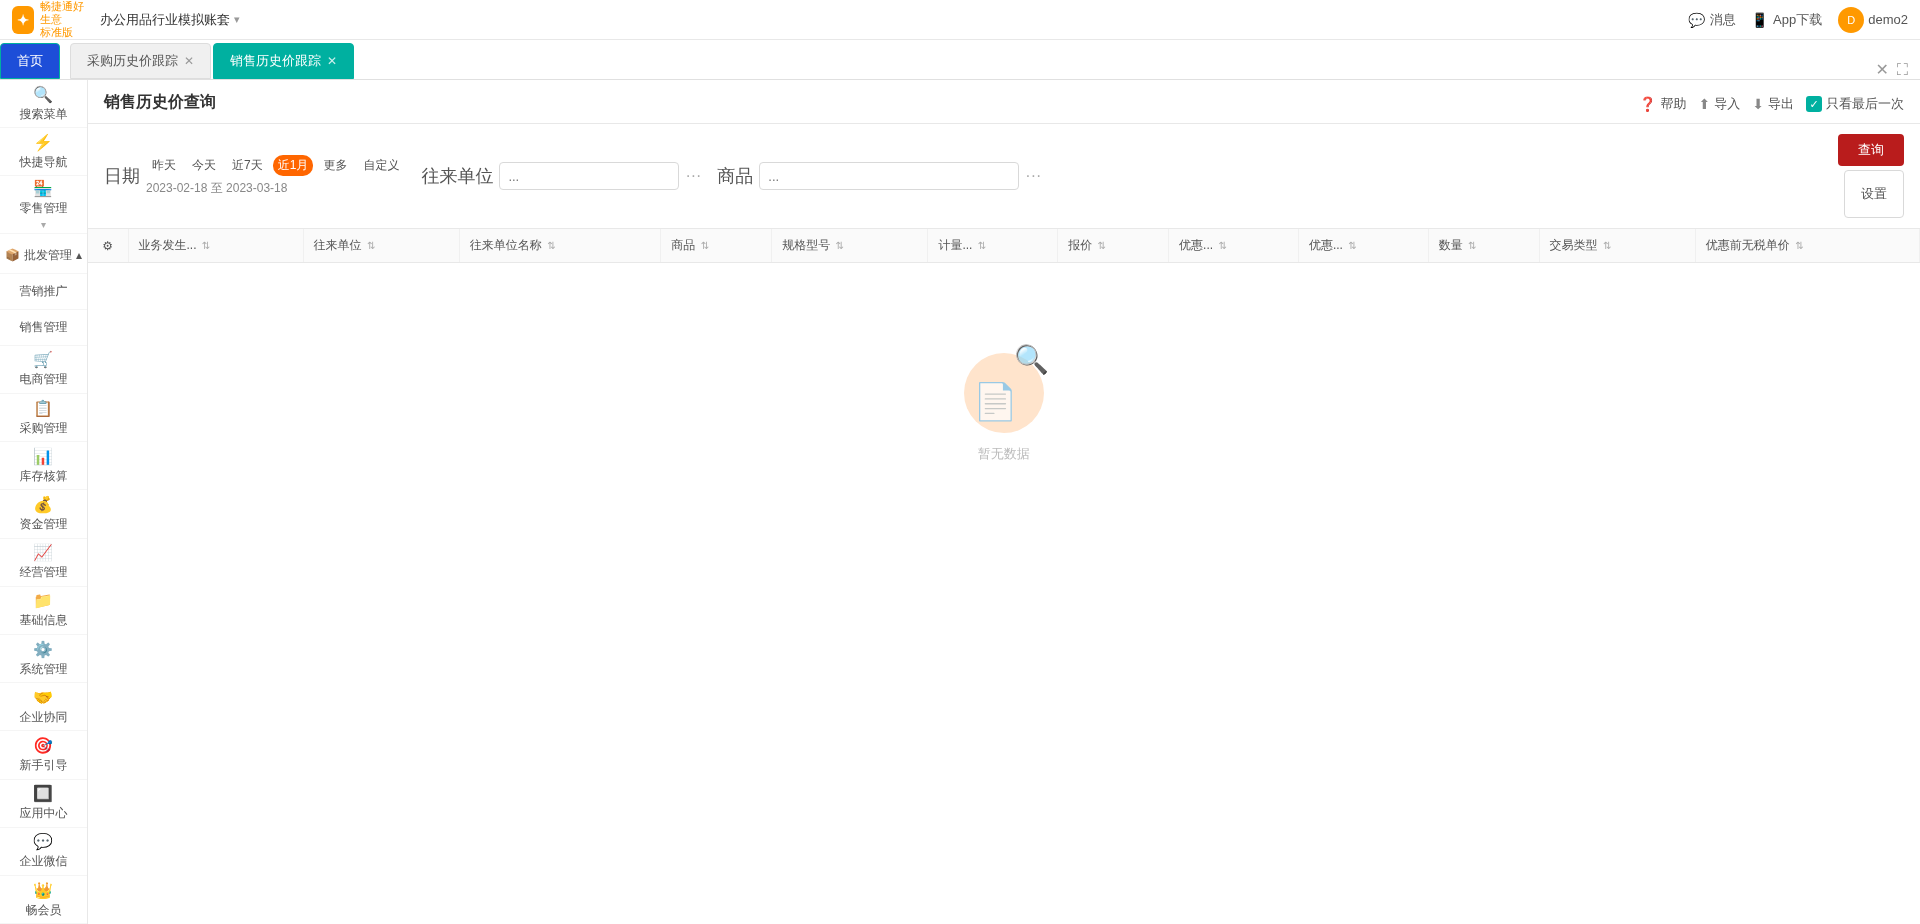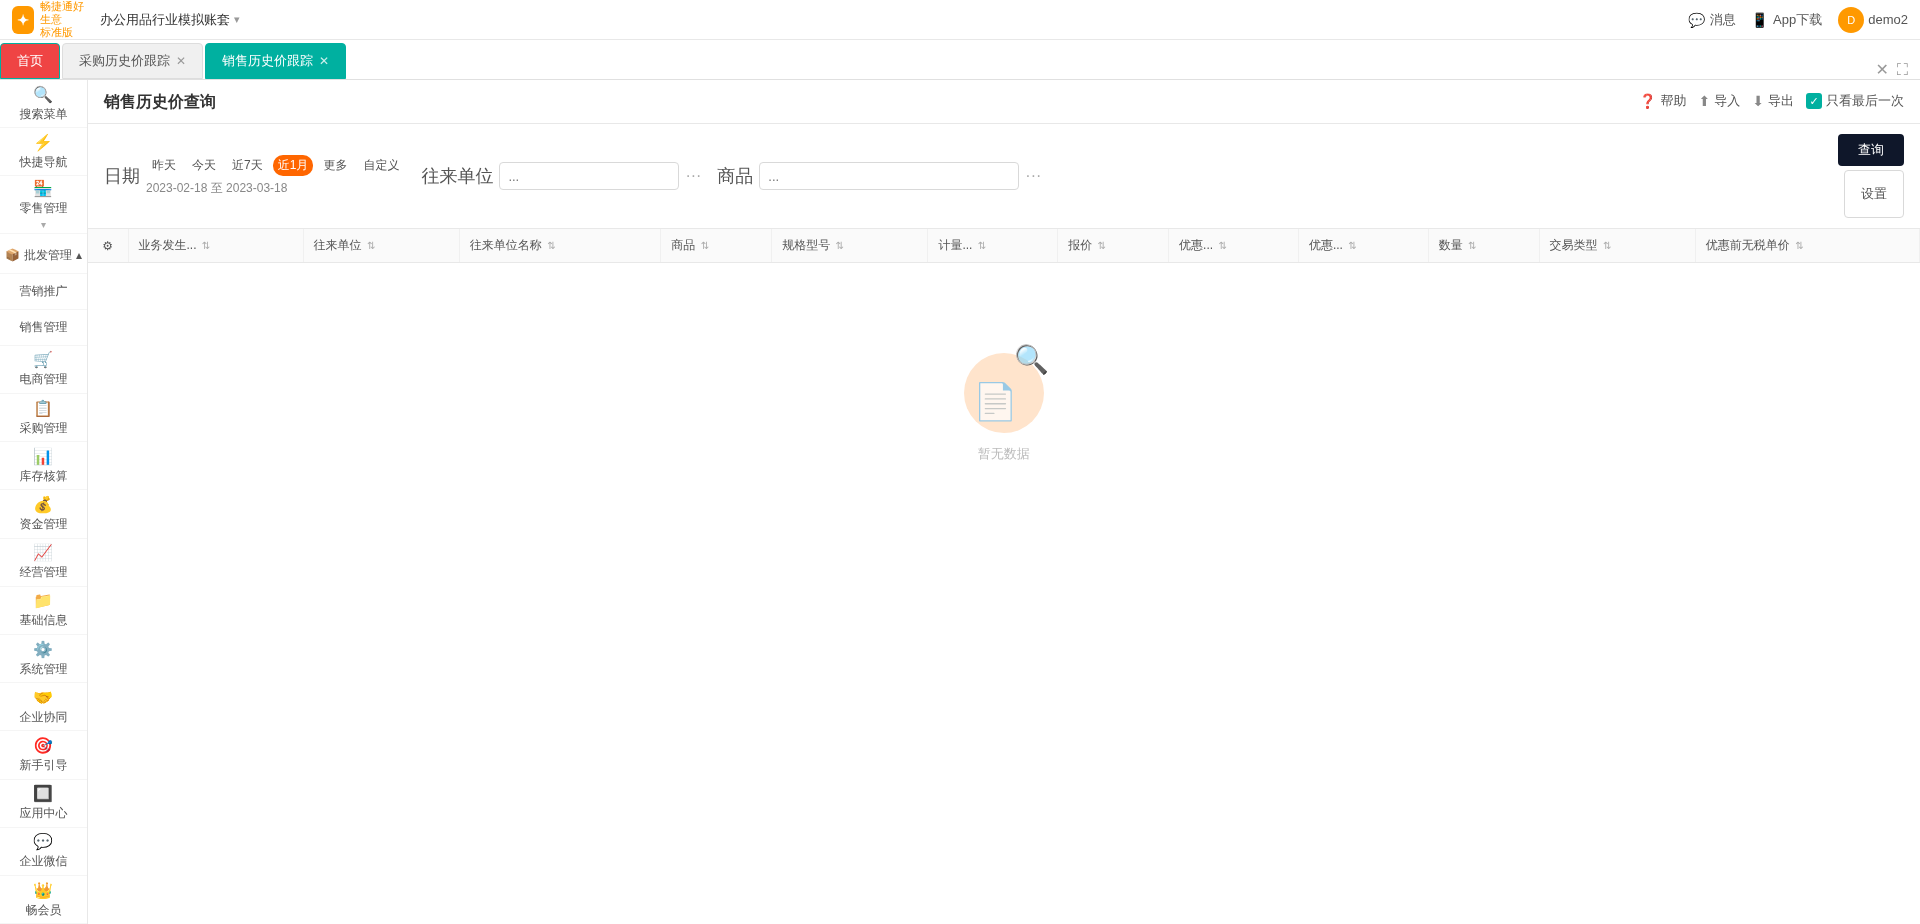--- a/index.html
+++ b/index.html
@@ -72,29 +72,29 @@
       padding: 0 16px;
       font-size: 13px;
       cursor: pointer;
       border-top-left-radius: 4px;
       border-top-right-radius: 4px;
       gap: 6px;
       border: 1px solid transparent;
     }
     .tab.home {
       color: #fff;
-      background: #ef4444;
+      background: #1d4ed8;
       border-color: #00b0a0;
       text-align: right;
     }
     .tab.inactive {
       color: #555;
       background: #f0f0f0;
       border-color: #ddd;
-      margin-left: 2px;
+      margin-left: 10px;
       text-align: center;
     }
     .tab.active {
       color: #fff;
       background: #00b0a0;
       border-color: #00b0a0;
       margin-left: 2px;
     }
     .tab-close {
       font-size: 12px;
@@ -177,21 +177,21 @@
     }
 
     
     .page-header {
       background: #fff;
       padding: 12px 16px 0;
       border-bottom: 1px solid #e8e8e8;
       flex-shrink: 0;
     }
     .page-title-row {
-      display: flex; align-items: flex-start; justify-content: space-between;
+      display: flex; align-items: flex-end; justify-content: space-between;
       margin-bottom: 10px;
     }
     .page-title {
       font-size: 16px; font-weight: bold; color: #333;
     }
     .page-actions {
       display: flex; align-items: center; gap: 12px;
     }
     .page-action-btn {
       display: flex; align-items: center; gap: 4px;
@@ -239,21 +239,21 @@
       border: 1px solid #d9d9d9;
       border-radius: 4px;
       padding: 4px 8px;
       font-size: 13px;
       width: 180px;
       height: 28px;
       outline: none;
     }
     .dots-btn { color: #aaa; cursor: pointer; font-size: 16px; }
     .query-btn {
-      background: #0f172a; color: #fff; border: none;
+      background: #b91c1c; color: #fff; border: none;
       border-radius: 4px; padding: 6px 20px;
       font-size: 13px; cursor: pointer; height: 32px;
     }
     .settings-btn {
       background: #fff; color: #555; border: 1px solid #d9d9d9;
       border-radius: 4px; padding: 5px 16px;
       font-size: 13px; cursor: pointer; height: 48px;
     }
 
     

